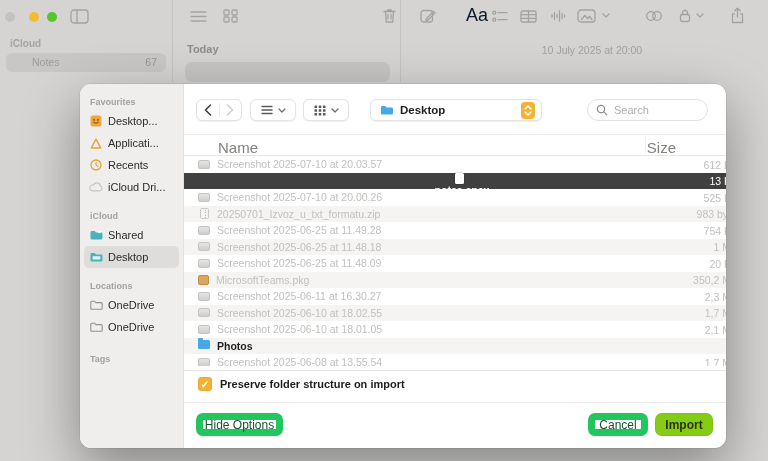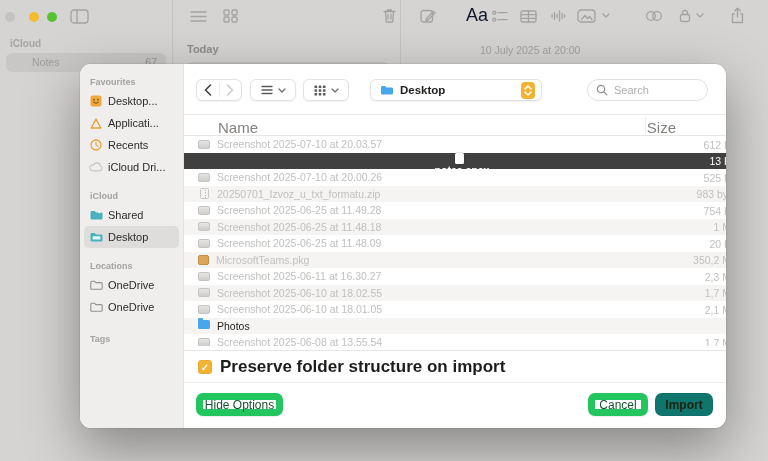--- a/index.html
+++ b/index.html
@@ -17,21 +17,21 @@
   .bg-ic{position:absolute;color:#A3A2A0;}
   .bg-ic svg{stroke:#A3A2A0;fill:none;stroke-width:1.3;stroke-linecap:round;stroke-linejoin:round;}
   .bg-label{position:absolute;color:#A5A4A2;font-size:10px;}
   .notes-row{position:absolute;left:6px;top:53px;width:160px;height:19px;background:#C8C7C5;border-radius:6px;}
   .notes-row .t{position:absolute;left:26px;top:3px;font-size:10.5px;color:#9D9C9A;}
   .notes-row .c{position:absolute;right:9px;top:3px;font-size:10.5px;color:#989795;}
   .note-card{position:absolute;left:185px;top:62px;width:205px;height:20px;background:#C6C5C3;border-radius:7px;}
 
   
   .dialog{
-    position:absolute;left:80px;top:64px;width:646px;height:364px;
+    position:absolute;left:80px;top:84px;width:646px;height:364px;
     background:#FFFFFF;border-radius:11px;overflow:hidden;
     box-shadow:0 20px 55px rgba(0,0,0,0.38), 0 0 0 0.5px rgba(0,0,0,0.12);
   }
   .dlg-side{position:absolute;left:0;top:0;width:104px;height:100%;background:#EFEEEC;border-right:1px solid #E2E1DF;box-sizing:border-box;padding-top:13px;}
   .sec-label{margin:0 0 3px 10px;font-size:9px;font-weight:bold;color:#A3A29F;}
   .sec-gap{height:13px;}
   .side-item{display:flex;align-items:center;height:22px;margin:0 4px;padding-left:5px;border-radius:5px;font-size:11px;color:#2B2B29;}
   .side-item.sel{background:#DFDDDB;}
   .side-item .ic{width:14px;height:12px;margin-right:5px;flex:none;display:flex;align-items:center;justify-content:center;}
   .side-item .lb{white-space:nowrap;overflow:hidden;}
@@ -60,25 +60,25 @@
   .fi-zip{width:9px;height:11px;border-radius:1.5px;background:#F4F3F1;border:1px solid #C9C8C6;margin-left:2px;margin-right:8px;position:relative;}
   .fi-zip::after{content:"";position:absolute;left:3.5px;top:1px;width:1px;height:8px;background:repeating-linear-gradient(#B9B8B6 0 1px,transparent 1px 2.5px);}
   .fi-pkg{width:11px;height:10px;border-radius:2px;background:#DBA65C;border:1px solid #C28E44;}
   .cssfolder{position:relative;width:12px;height:9px;border-radius:1.5px;background:#47A7E9;flex:none;margin-right:7px;margin-top:-2px;}
   .cssfolder::before{content:"";position:absolute;top:-2px;left:0;width:5px;height:3px;border-radius:1px 1px 0 0;background:inherit;}
 
   .list-div{position:absolute;left:0;top:286px;width:100%;height:1px;background:#E7E6E4;}
   .opt-row{position:absolute;left:14px;top:293px;display:flex;align-items:center;}
   .chk{width:14px;height:14px;border-radius:3.5px;background:#F1B331;color:#FFF;font-size:10px;font-weight:bold;
        display:flex;align-items:center;justify-content:center;box-shadow:inset 0 0 0 0.5px rgba(0,0,0,0.08);}
-  .opt-label{margin-left:8px;font-size:17px;font-weight:bold;color:#1D1D1B;}
+  .opt-label{margin-left:8px;font-size:11px;font-weight:bold;color:#1D1D1B;}
   .btn-div{position:absolute;left:0;top:318px;width:100%;height:1px;background:#ECEBE9;}
   .btn{position:absolute;top:329px;height:23px;border-radius:7px;font-size:12px;display:flex;align-items:center;justify-content:center;box-sizing:border-box;}
   .btn-plain{background:#FFF;border:7px solid #22c55e;color:#14532d;box-shadow:0 0.5px 1.5px rgba(0,0,0,0.08);}
-  .btn-accent{background:#0f766e;color:rgba(30,22,0,0.85);font-weight:bold;box-shadow:inset 0 0 0 0.5px rgba(0,0,0,0.1);}
+  .btn-accent{background:#84cc16;color:rgba(30,22,0,0.85);font-weight:bold;box-shadow:inset 0 0 0 0.5px rgba(0,0,0,0.1);}
 
   .search{position:absolute;left:403px;top:15px;width:121px;height:22px;border:1px solid #E2E1DF;border-radius:12px;
     display:flex;align-items:center;padding-left:8px;box-sizing:border-box;background:#FFF;}
   .search input{border:none;outline:none;width:80px;font-size:11px;color:#333;background:transparent;font-family:"Liberation Sans",sans-serif;}
   .search input::placeholder{color:#AFAEAC;}
 
   .loc-btn{left:186px;width:172px;justify-content:flex-start;padding:0 6px 0 9px;}
   .loc-btn .lb{font-size:11.5px;font-weight:bold;color:#1E1E1C;margin-left:6px;flex:1;}
   .stepper{width:14px;height:17px;border-radius:4px;background:#F1B331;display:flex;flex-direction:column;align-items:center;justify-content:center;gap:1px;}
 </style>
@@ -181,21 +181,21 @@
 
   <div class="bg-label" style="left:10px;top:38px;font-weight:bold;">iCloud</div>
   <div class="notes-row">
     <span class="t">Notes</span>
     <span class="c">67</span>
   </div>
 
   <div class="bg-label" style="left:187px;top:43px;font-size:11px;color:#8E8D8B;font-weight:bold;">Today</div>
   <div class="note-card"></div>
 
-  <div class="bg-label" style="left:480px;top:44px;width:224px;font-size:10.5px;color:#A3A19F;">10 July 2025 at 20:00</div>
+  <div class="bg-label" style="left:480px;top:44px;width:224px;text-align:center;font-size:10.5px;color:#A3A19F;">10 July 2025 at 20:00</div>
 </div>
 
 <div class="dialog">
 
   <div class="dlg-side">
     <div class="sec-label">Favourites</div>
 
     <div class="side-item">
       <span class="ic">
         <svg width="12" height="12" viewBox="0 0 12 12">
@@ -407,21 +407,21 @@
           <span class="rn">Screenshot 2025-06-10 at 18.02.55</span>
           <span class="rs">1,7 M</span>
         </div>
       <div class="row dis">
           <span class="fi fi-img"></span>
           <span class="rn">Screenshot 2025-06-10 at 18.01.05</span>
           <span class="rs">2,1 M</span>
         </div>
       <div class="row">
           <span class="cssfolder"></span>
-          <span class="rn" style="font-weight:normal;">Photos</span>
+          <span class="rn" style="font-weight:bold;">Photos</span>
           <span class="rs"></span>
         </div>
       <div class="row dis">
           <span class="fi fi-img"></span>
           <span class="rn">Screenshot 2025-06-08 at 13.55.54</span>
           <span class="rs">1,7 M</span>
         </div>
     </div>
 
     <div class="list-div"></div>

